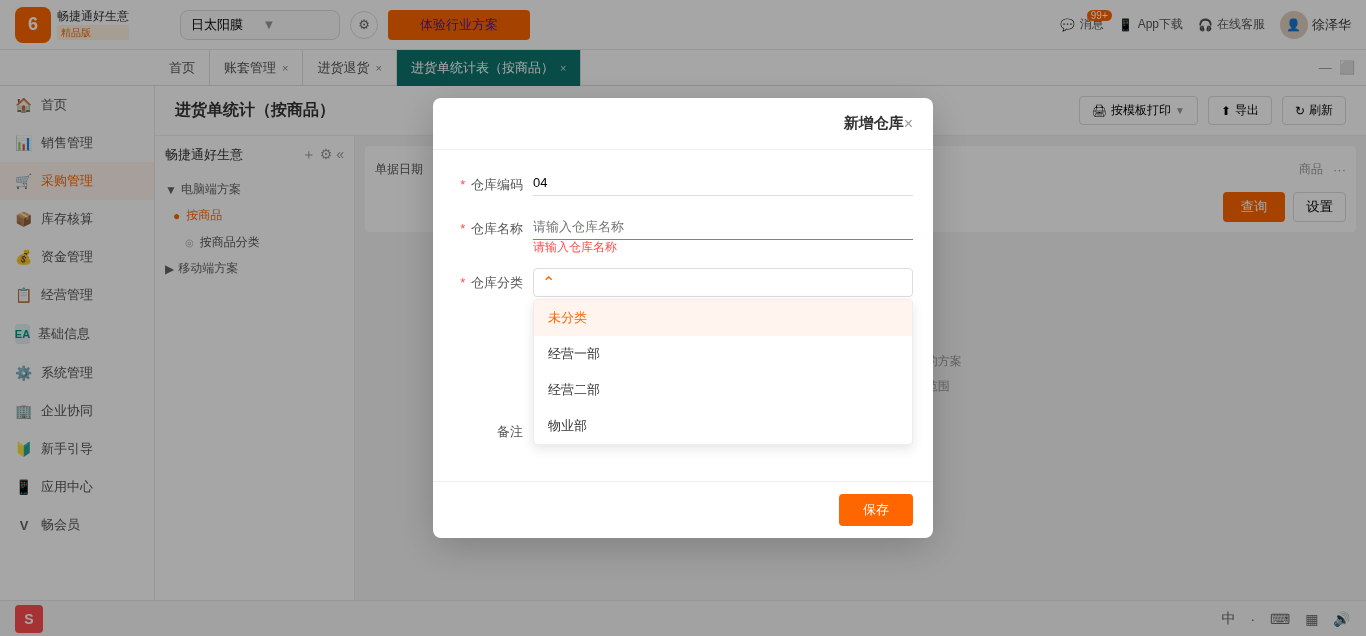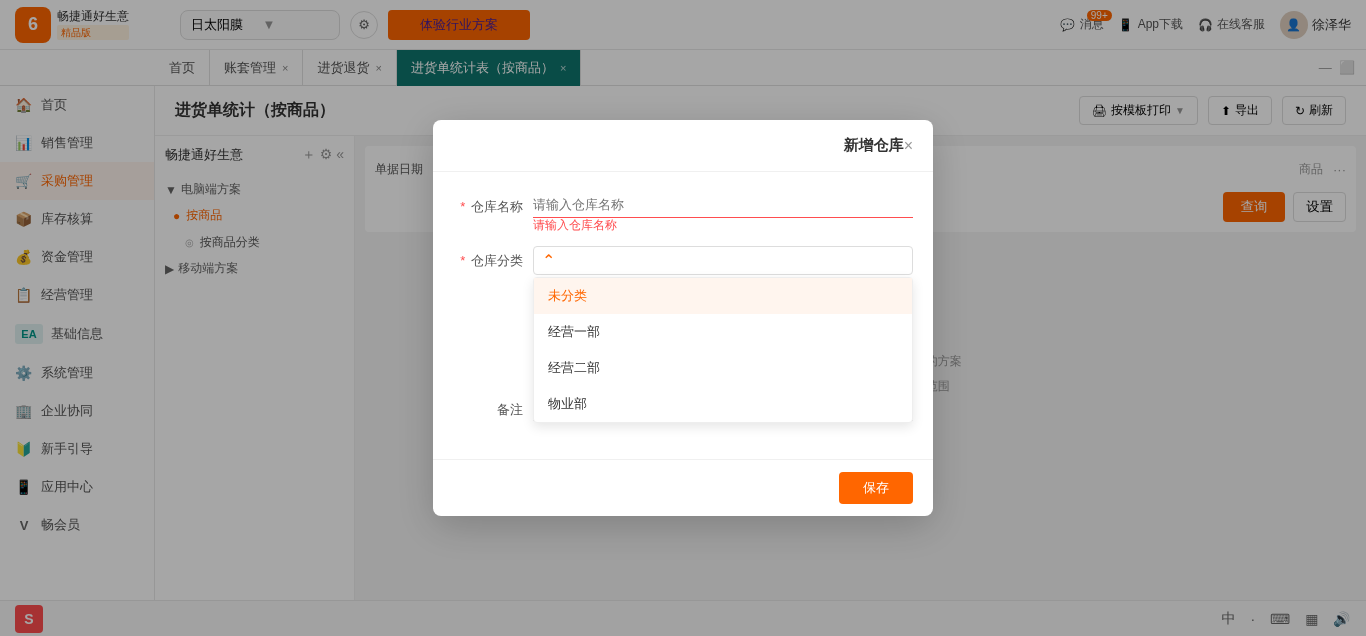--- a/index.html
+++ b/index.html
@@ -314,21 +314,21 @@
     </div>
     <div class="sidebar-item">
       <span class="sidebar-icon">💰</span>
       <span>资金管理</span>
     </div>
     <div class="sidebar-item">
       <span class="sidebar-icon">📋</span>
       <span>经营管理</span>
     </div>
     <div class="sidebar-item">
-      <span class="sidebar-icon" style="font-size:11px;font-weight:bold;color:#009688;background:#e0f2f1;border-radius:3px;width:28px;height:20px;">EA</span>
+      <span class="sidebar-icon" style="font-size:11px;font-weight:bold;color:#009688;background:#e0f2f1;border-radius:3px;width:15px;height:20px;">EA</span>
       <span>基础信息</span>
     </div>
     <div class="sidebar-item">
       <span class="sidebar-icon">⚙️</span>
       <span>系统管理</span>
     </div>
     <div class="sidebar-item">
       <span class="sidebar-icon">🏢</span>
       <span>企业协同</span>
     </div>
@@ -437,20 +437,29 @@
 
 <div class="overlay"></div>
 
 <div class="modal">
   <div class="modal-header">
     <span class="modal-title">新增仓库</span>
     <span class="modal-close">×</span>
   </div>
   <div class="modal-body">
 
+    <div class="form-row">
+      <span class="form-label">
+        <span class="required-star">*</span>
+        <span>仓库编码</span>
+      </span>
+      <div class="form-input-wrap">
+        <input class="form-input" type="text" value="04" style="">
+      </div>
+    </div>
 
     <div class="form-row" style="margin-bottom:28px;">
       <span class="form-label">
         <span class="required-star">*</span>
         <span>仓库名称</span>
       </span>
       <div class="form-input-wrap">
         <input class="form-input error" type="text" placeholder="请输入仓库名称" style="">
         <span class="error-msg">请输入仓库名称</span>
       </div>

